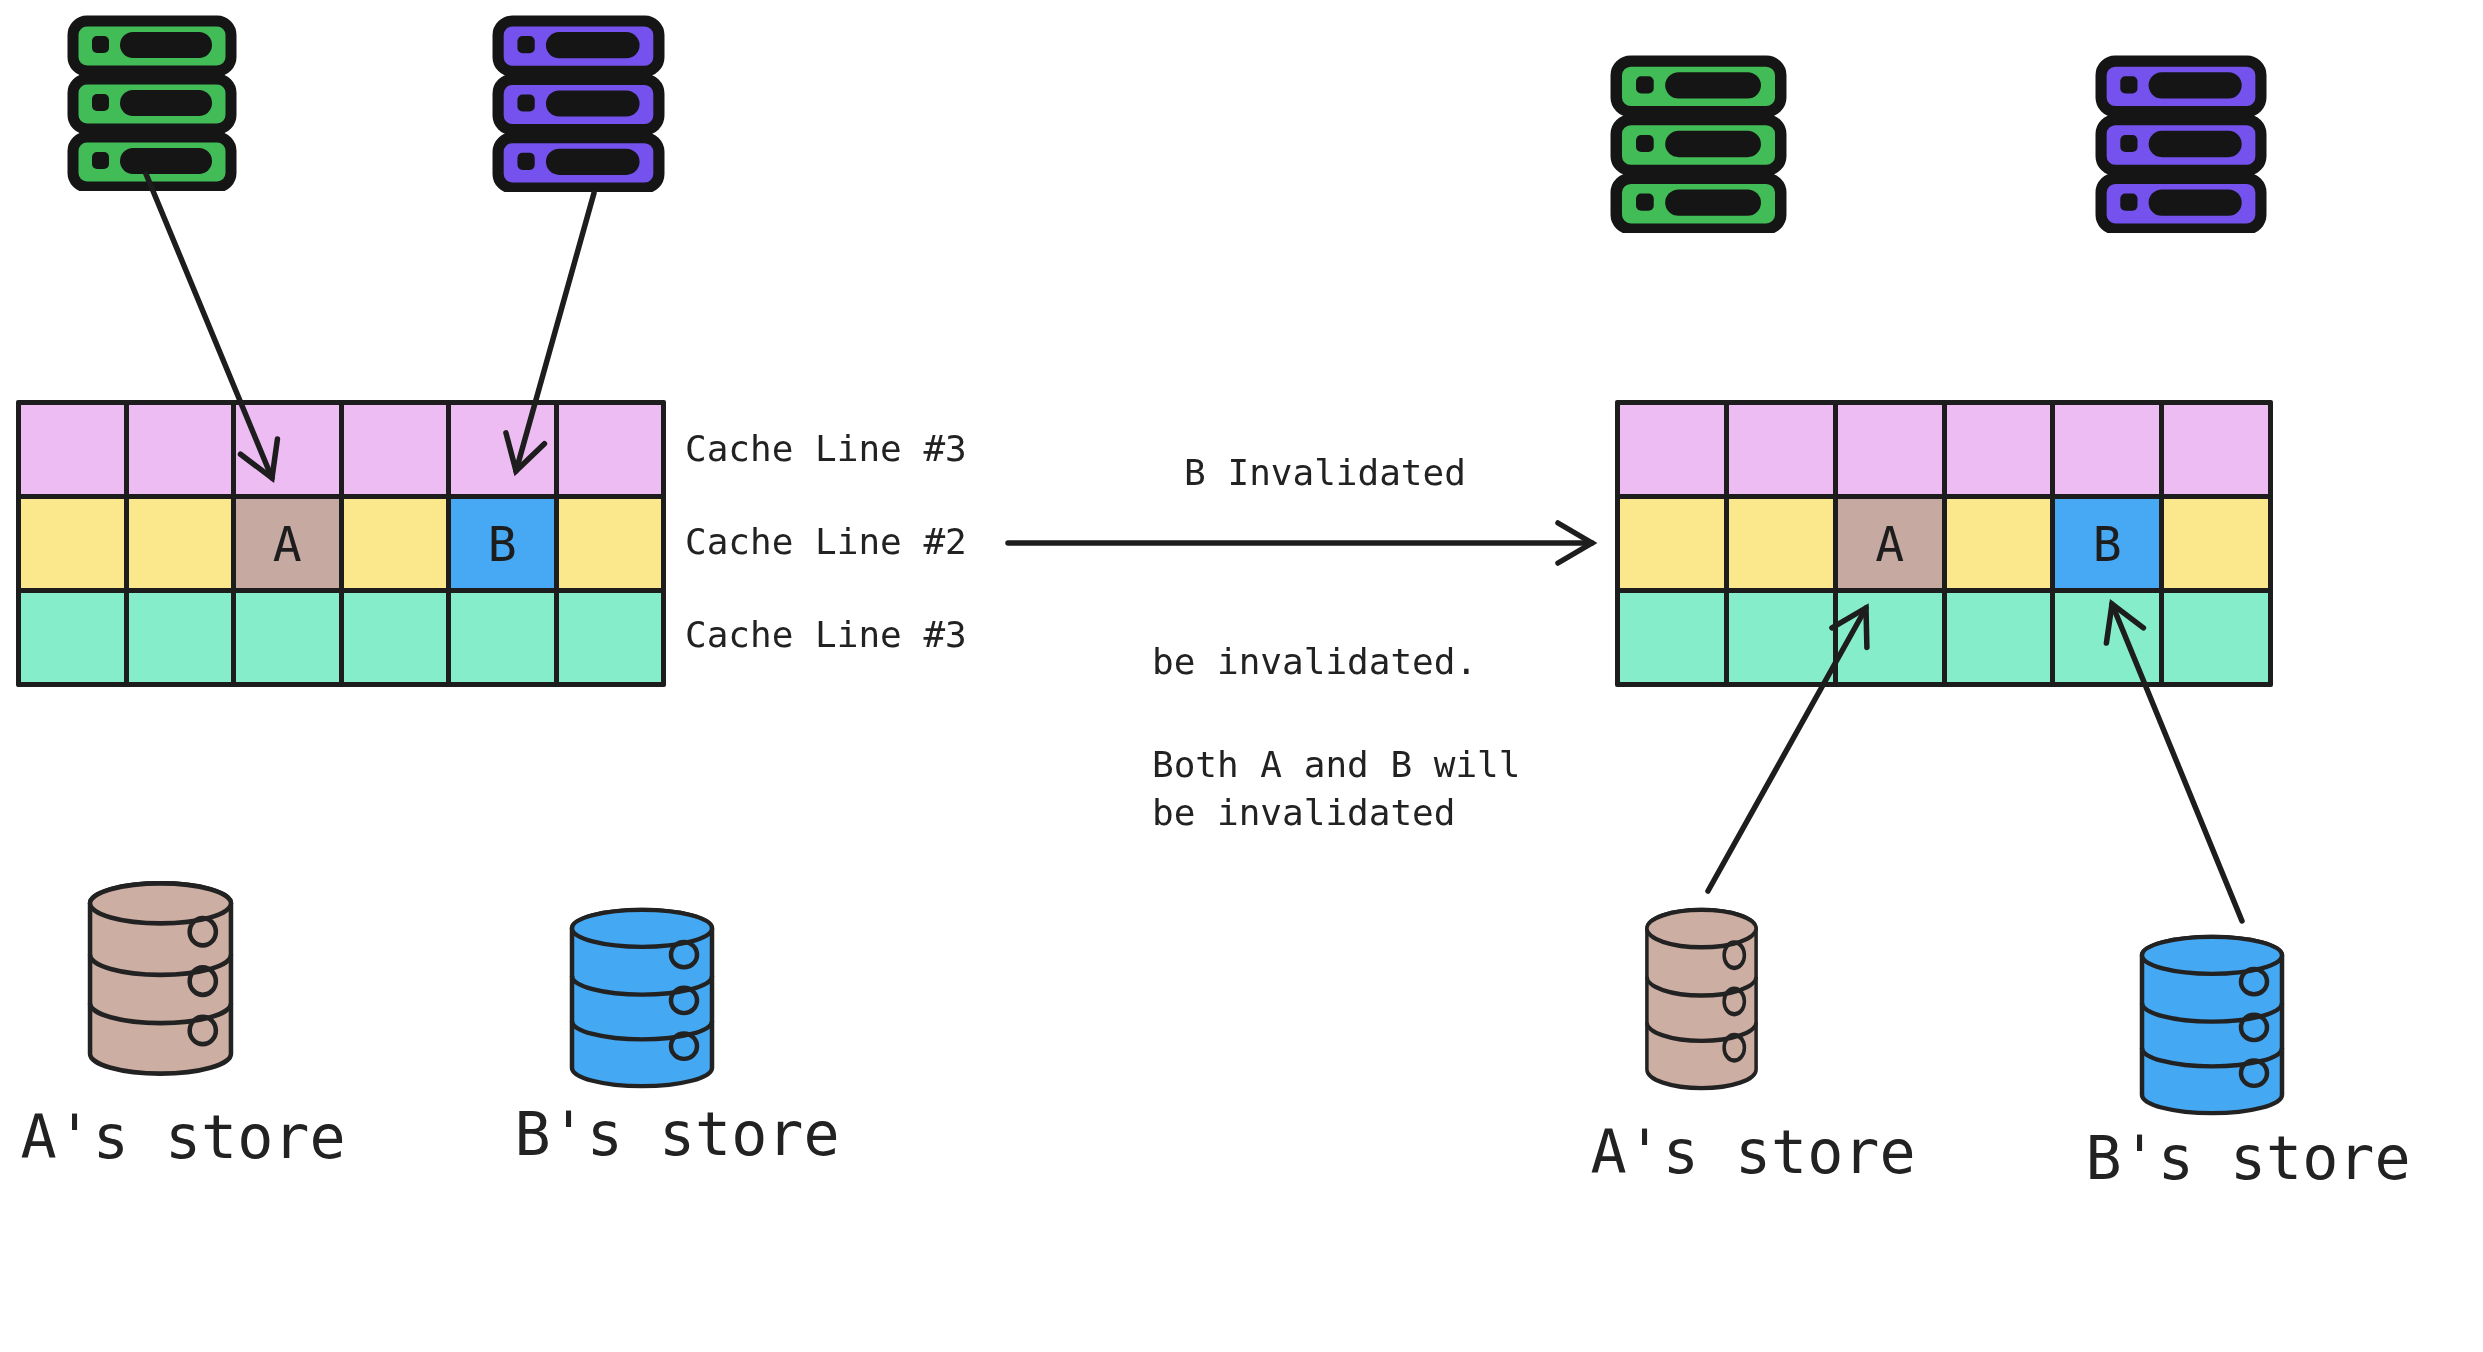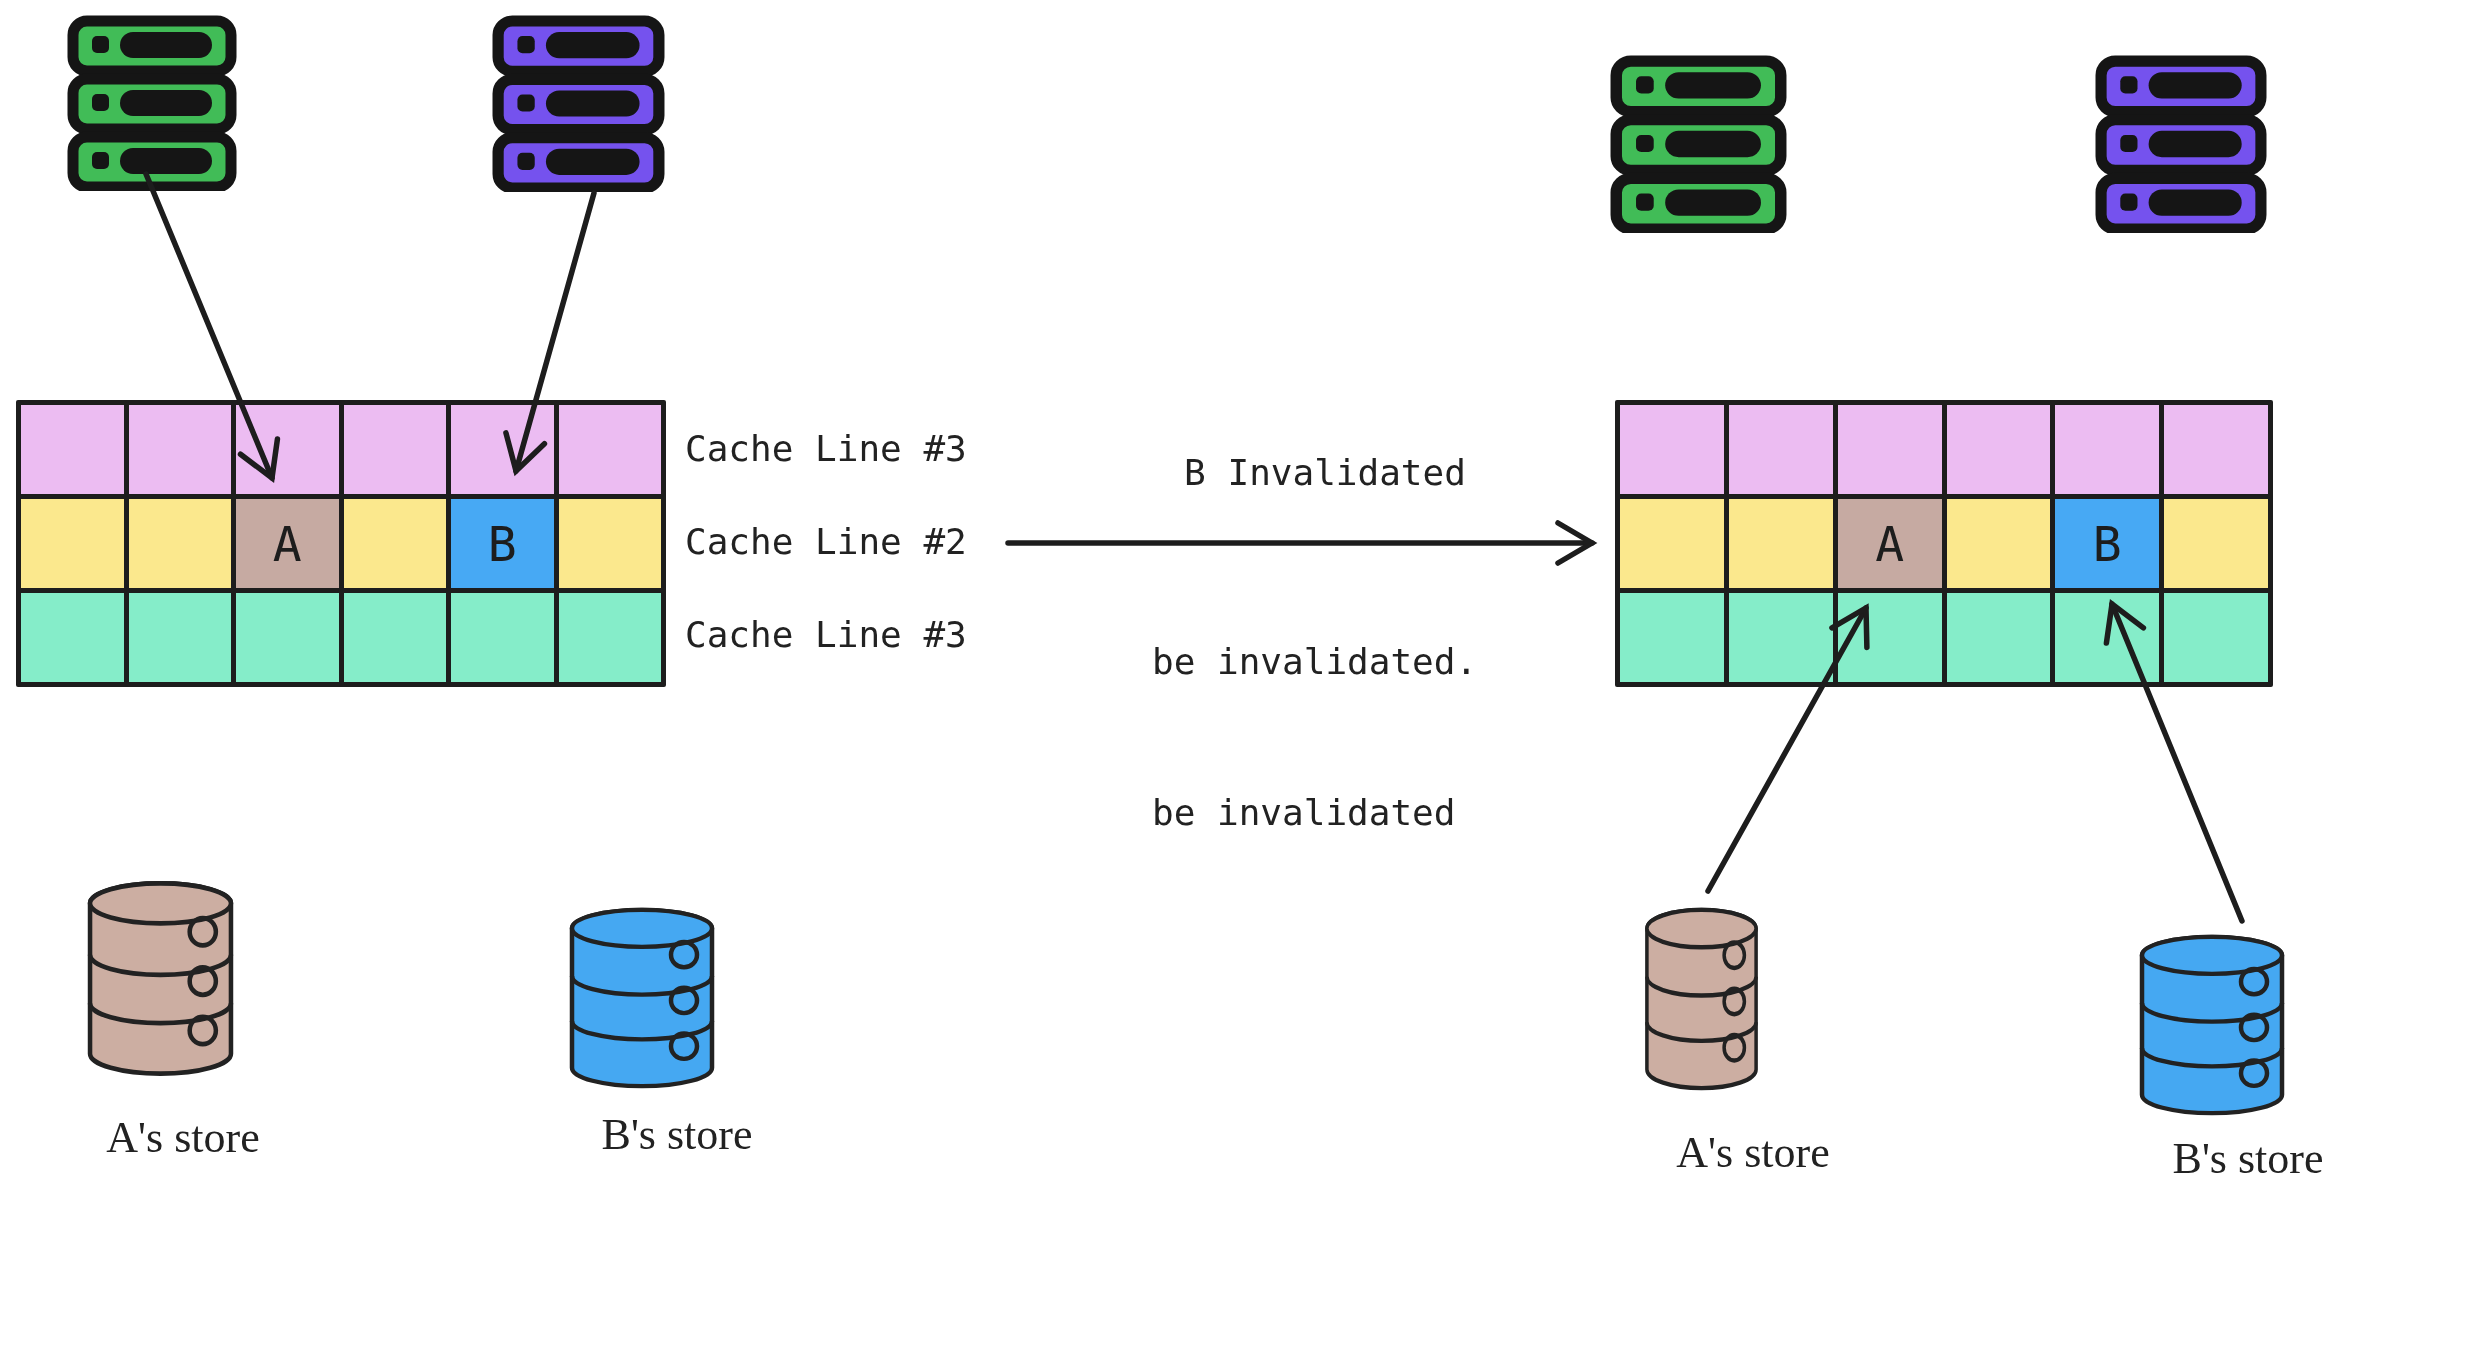--- a/index.html
+++ b/index.html
@@ -13,21 +13,21 @@
   .canvas{position:relative;width:2483px;height:1352px;}
   svg.overlay{position:absolute;left:0;top:0;width:2483px;height:1352px;pointer-events:none;z-index:30;}
   .grid{position:absolute;box-sizing:border-box;display:grid;z-index:10;
         grid-template-columns:repeat(6,1fr);grid-template-rows:repeat(3,1fr);
         gap:5px;padding:5px;background:var(--ink);border-radius:2px;}
   .grid .cell{display:flex;align-items:center;justify-content:center;
         font-size:48px;color:var(--ink);}
   .lbl{position:absolute;white-space:nowrap;transform:translateY(-50%);
        font-size:36px;color:#222;z-index:20;}
   .lbl.center{transform:translate(-50%,-50%);}
-  .store-lbl{font-size:44px;font-family:Liberation Serif, serif;}
+  .store-lbl{font-size:60px;}
   .watermark{position:absolute;white-space:nowrap;font-size:38px;color:#2b2b2b;z-index:20;}
   .icon-abs{position:absolute;z-index:10;}
 </style>
 </head>
 <body>
 
 <div class="canvas">
 
   <svg class="overlay" viewBox="0 0 2483 1352" xmlns="http://www.w3.org/2000/svg">
     <defs>
@@ -146,20 +146,21 @@
       <div class="cell" style="background: rgb(133, 237, 201);"></div>
       <div class="cell" style="background: rgb(133, 237, 201);"></div>
     </div>
 
   <div class="lbl" style="left:685px;top:448px">Cache Line #3</div>
   <div class="lbl" style="left:685px;top:541px">Cache Line #2</div>
   <div class="lbl" style="left:685px;top:634px">Cache Line #3</div>
 
   <div class="lbl center" style="left:1325px;top:472px">B Invalidated</div>
   <div class="lbl" style="left:1152px;top:661px">be invalidated.</div>
+  <div class="lbl" style="left:1152px;top:764px">Both A and B will</div>
   <div class="lbl" style="left:1152px;top:812px">be invalidated</div>
 
   <svg class="icon-abs" style="left:85px;top:876px" width="151" height="205" viewBox="0 0 150 195" preserveAspectRatio="none">
     <path d="M5 26 A70 19 0 0 1 145 26 L145 169 A70 19 0 0 1 5 169 Z" fill="var(--store-tan)" stroke="#222" stroke-width="4.5"></path>
     <ellipse cx="75" cy="26" rx="70" ry="19" fill="var(--store-tan)" stroke="#222" stroke-width="4.5"></ellipse>
     <path d="M5 75 A70 19 0 0 0 145 75" fill="none" stroke="#222" stroke-width="4.5"></path>
     <path d="M5 121 A70 19 0 0 0 145 121" fill="none" stroke="#222" stroke-width="4.5"></path>
     <circle cx="117" cy="53" r="13" fill="none" stroke="#222" stroke-width="4.5"></circle>
     <circle cx="117" cy="100" r="13" fill="none" stroke="#222" stroke-width="4.5"></circle>
     <circle cx="117" cy="147" r="13" fill="none" stroke="#222" stroke-width="4.5"></circle>

